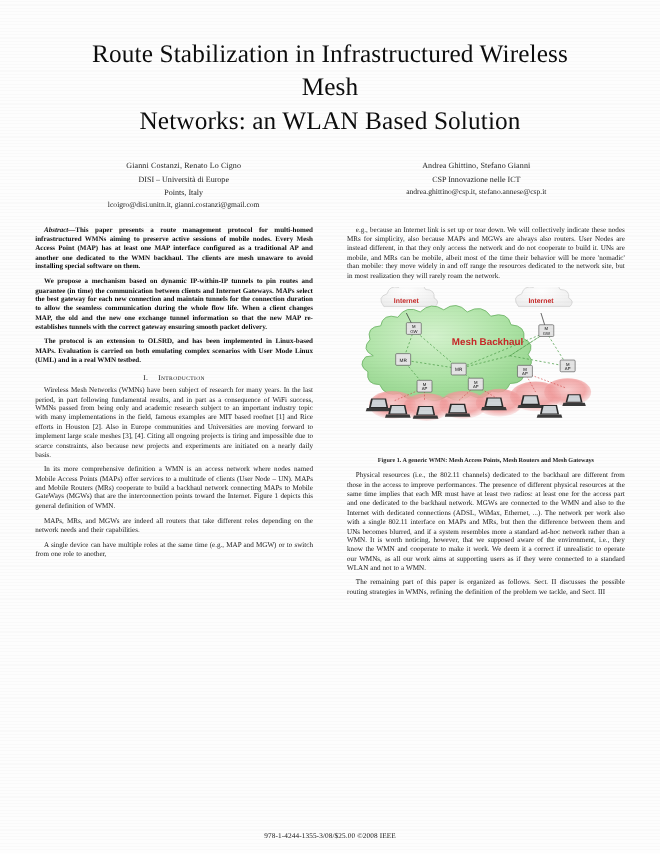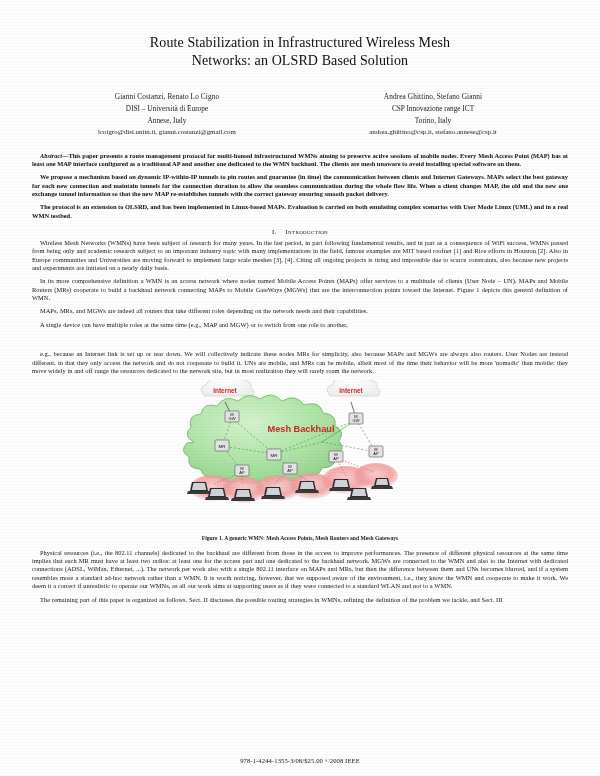--- a/index.html
+++ b/index.html
@@ -21,21 +21,21 @@
     position:absolute;inset:0;
     pointer-events:none;
     opacity:.55;
     background:
       repeating-linear-gradient(0deg, rgba(0,0,0,.022) 0px, rgba(0,0,0,.022) 1px, rgba(255,255,255,0) 1px, rgba(255,255,255,0) 3px);
     mix-blend-mode:multiply;
     z-index:30;
   }
   .title{
     text-align:center;
-    font-size:14px;
+    font-size:23px;
     line-height:1.32;
     margin:0;
     padding:34px 58px 0 58px;
     font-weight:400;
     letter-spacing:.1px;
     color:#0d0d0d;
   }
   .authors{
     display:flex;
     padding:20px 34px 0 34px;
@@ -46,24 +46,23 @@
     text-align:center;
     font-size:7.3px;
     line-height:1.62;
     color:#1a1a1a;
   }
   .author-block .nm{letter-spacing:.1px;}
   .author-block .em{font-size:6.9px;}
 
   .cols{
     display:flex;
-    gap:16px;
+    gap:31px;
     padding:14px 32px 0 32px;
     align-items:flex-start;
-    flex-direction:column;
   }
   .col{
     flex:1;
     min-width:0;
   }
   p.body{
     margin:0 0 5px 0;
     font-size:6.45px;
     line-height:1.30;
     text-align:justify;
@@ -130,34 +129,33 @@
     border-top:0px solid #ddd;
   }
 </style>
 </head>
 <body>
 
 <div class="page">
 
   <h1 class="title">
     <span>Route Stabilization in Infrastructured Wireless Mesh</span><br>
-    <span>Networks: an OLSRD Based Solution</span>
+    <span>Networks: an WLAN Based Solution</span>
   </h1>
 
   <div class="authors">
     <div class="author-block">
       <div class="nm">Gianni Costanzi, Renato Lo Cigno</div>
       <div>DISI – Università di Europe</div>
-      <div>Annese, Italy</div>
+      <div>Points, Italy</div>
       <div class="em">lcoigro@disi.unitn.it, gianni.costanzi@gmail.com</div>
     </div>
     <div class="author-block">
       <div class="nm">Andrea Ghittino, Stefano Gianni</div>
-      <div>CSP Innovazione range ICT</div>
-      <div>Torino, Italy</div>
+      <div>CSP Innovazione nelle ICT</div>
       <div class="em">andrea.ghittino@csp.it, stefano.annese@csp.it</div>
     </div>
   </div>
 
   <div class="cols">
 
     <div class="col">
 
       <p class="abs"><span class="lead">Abstract</span><span>—This paper presents a route management protocol for multi-homed infrastructured WMNs aiming to preserve active sessions of mobile nodes. Every Mesh Access Point (MAP) has at least one MAP interface configured as a traditional AP and another one dedicated to the WMN backhaul. The clients are mesh unaware to avoid installing special software on them.</span></p>
       <p class="abs">We propose a mechanism based on dynamic IP-within-IP tunnels to pin routes and guarantee (in time) the communication between clients and Internet Gateways. MAPs select the best gateway for each new connection and maintain tunnels for the connection duration to allow the seamless communication during the whole flow life. When a client changes MAP, the old and the new one exchange tunnel information so that the new MAP re-establishes tunnels with the correct gateway ensuring smooth packet delivery.</p>

